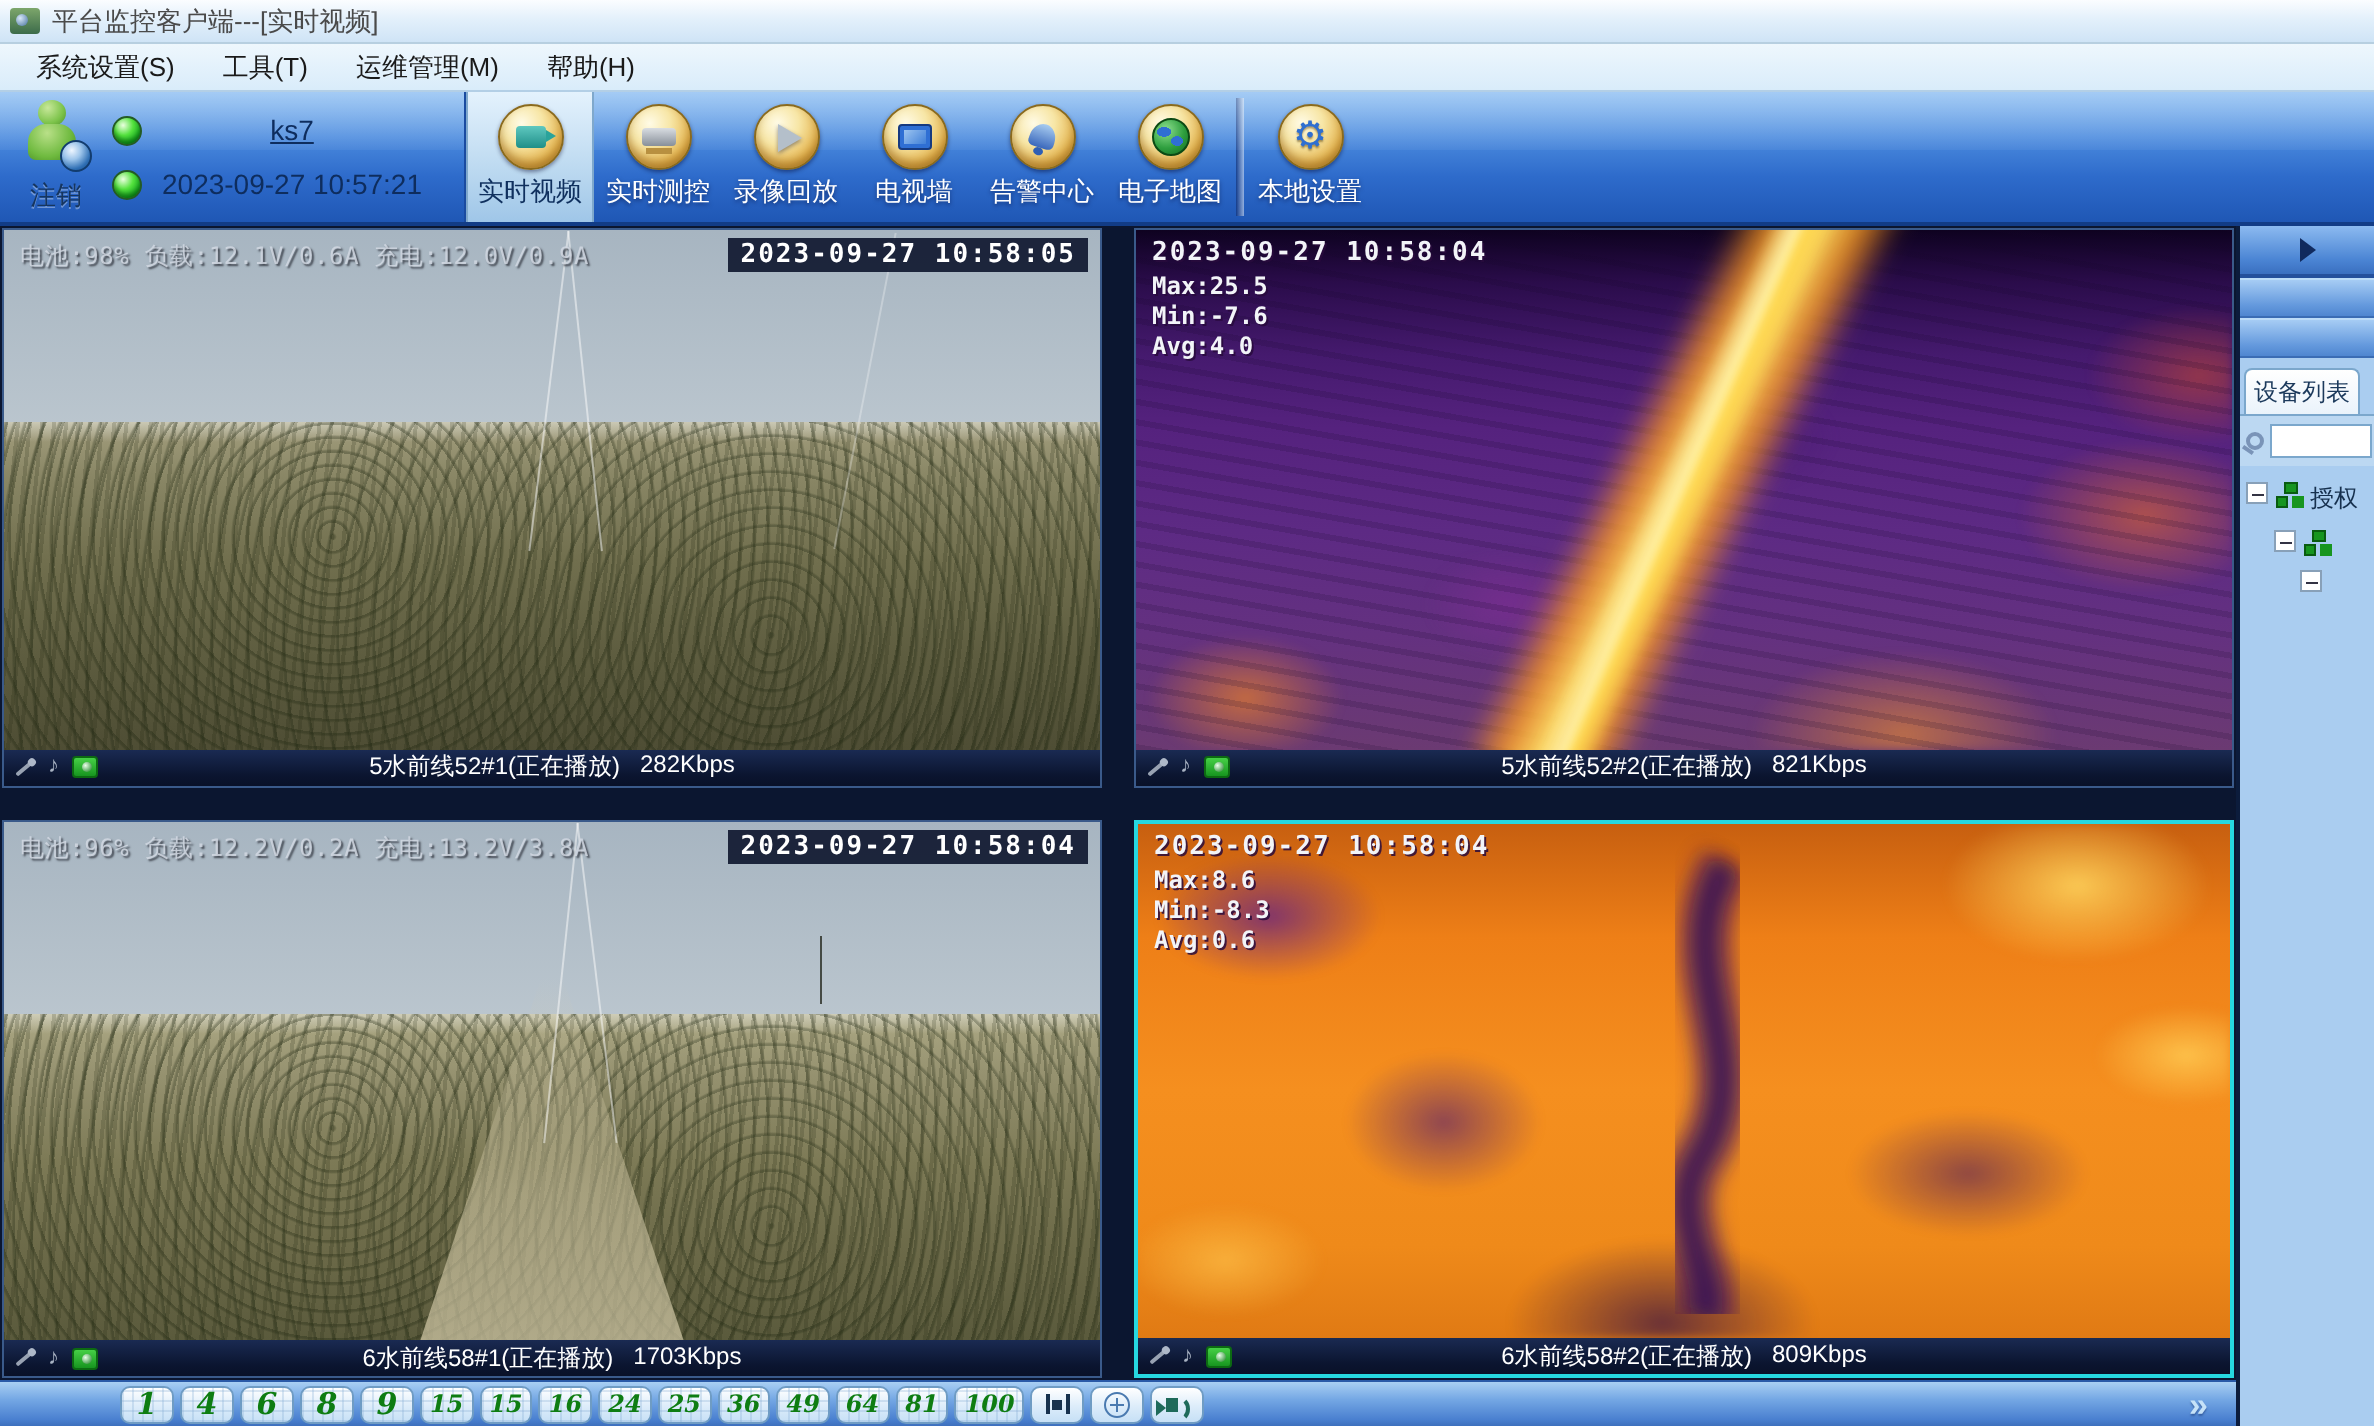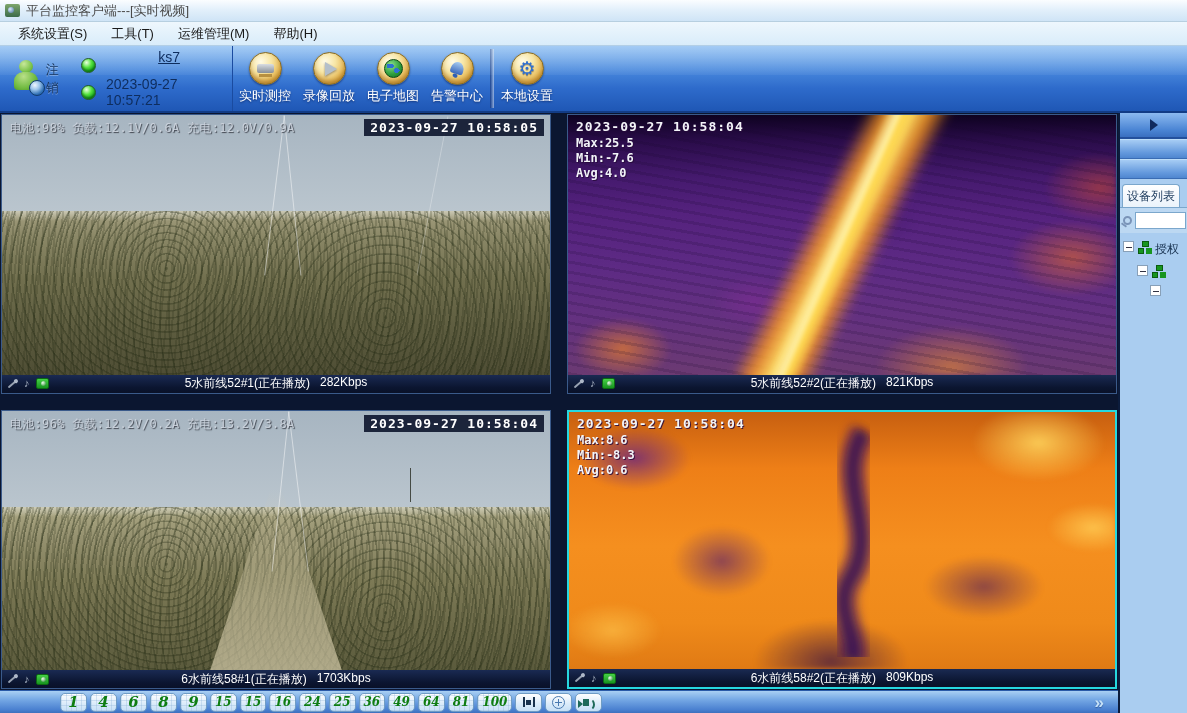--- a/index.html
+++ b/index.html
@@ -28,21 +28,21 @@
     background:linear-gradient(180deg,rgba(255,255,255,.35),rgba(255,255,255,.05)); pointer-events:none; }
   .user-sec { width:233px; display:flex; align-items:center; padding-left:10px; gap:10px; position:relative;
     border-right:1px solid #1a4ba0; }
   .user-ico { width:36px; height:38px; position:relative; }
   .user-ico .head { position:absolute; left:9px; top:0; width:14px; height:13px; border-radius:50%;
     background:radial-gradient(circle at 35% 30%,#c8e89a,#7cc34a 60%,#4c8f27); }
   .user-ico .bodyp { position:absolute; left:4px; top:12px; width:24px; height:18px; border-radius:9px 9px 4px 4px;
     background:radial-gradient(circle at 40% 25%,#b9e088,#6fba3f 60%,#42831f); }
   .user-ico .globe { position:absolute; right:0; bottom:2px; width:16px; height:16px; border-radius:50%;
     background:radial-gradient(circle at 35% 30%,#eef6ff,#9cc4ea 35%,#2f6fb4 70%,#174a86); border:1px solid #123c6e; }
-  .logout-wrap { display:flex; align-items:center; gap:1px; }
+  .logout-wrap { display:flex; flex-direction:column; align-items:center; gap:1px; }
   .logout-label { font-size:13px; color:#16355e; text-shadow:0 1px 0 rgba(255,255,255,.35); }
   .led-col { display:flex; flex-direction:column; gap:12px; }
   .led { width:15px; height:15px; border-radius:50%; border:1px solid #245c24;
     background:radial-gradient(circle at 35% 28%,#eaffdf,#54e23e 40%,#13a51f 75%,#0a7314);
     box-shadow:inset 0 -2px 2px rgba(0,60,0,.45); }
   .uinfo-col { display:flex; flex-direction:column; gap:11px; font-size:14px; color:#0e2d5e; }
   .uinfo-col .uname { align-self:center;text-decoration:underline; }
 
   .tool-btn { width:64px; display:flex; flex-direction:column; align-items:center; justify-content:center;
     gap:2px; color:#ffffff; font-size:13px; text-shadow:0 1px 2px rgba(0,10,50,.55); cursor:default; position:relative; }
@@ -240,43 +240,55 @@
       <div class="led-col">
         <div class="led"></div>
         <div class="led"></div>
       </div>
       <div class="uinfo-col">
         <span class="uname">ks7</span>
         <span>2023-09-27 10:57:21</span>
       </div>
     </div>
 
+    <div class="tool-btn active">
+      <div class="gold">
+          <div class="gv"></div>
+        </div>
+      <span>实时视频</span>
+    </div>
     <div class="tool-btn">
       <div class="gold">
           <div class="gc"></div>
         </div>
       <span>实时测控</span>
     </div>
     <div class="tool-btn">
       <div class="gold">
           <div class="gp"></div>
         </div>
       <span>录像回放</span>
     </div>
     <div class="tool-btn">
       <div class="gold">
+          <div class="gt"></div>
+        </div>
+      <span>电视墙</span>
+    </div>
+    <div class="tool-btn">
+      <div class="gold">
+          <div class="ga"></div>
+        </div>
+      <span>告警中心</span>
+    </div>
+    <div class="tool-btn">
+      <div class="gold">
           <div class="gm"></div>
         </div>
       <span>电子地图</span>
-    </div>
-    <div class="tool-btn">
-      <div class="gold">
-          <div class="ga"></div>
-        </div>
-      <span>告警中心</span>
     </div>
     <div class="tb-sep"></div>
     <div class="tool-btn">
       <div class="gold">
           <div class="gs">⚙</div>
         </div>
       <span>本地设置</span>
     </div>
   </div>
 

